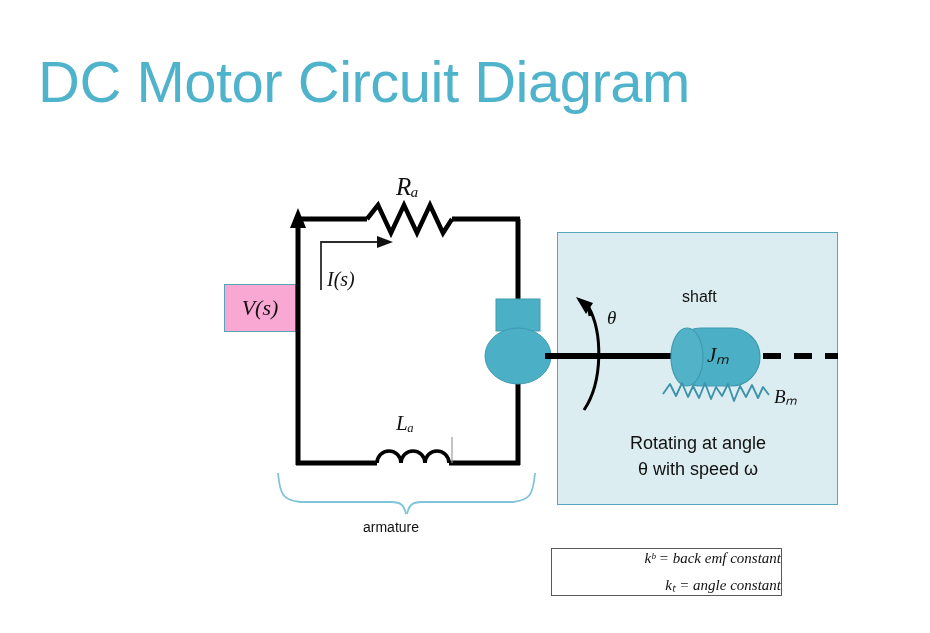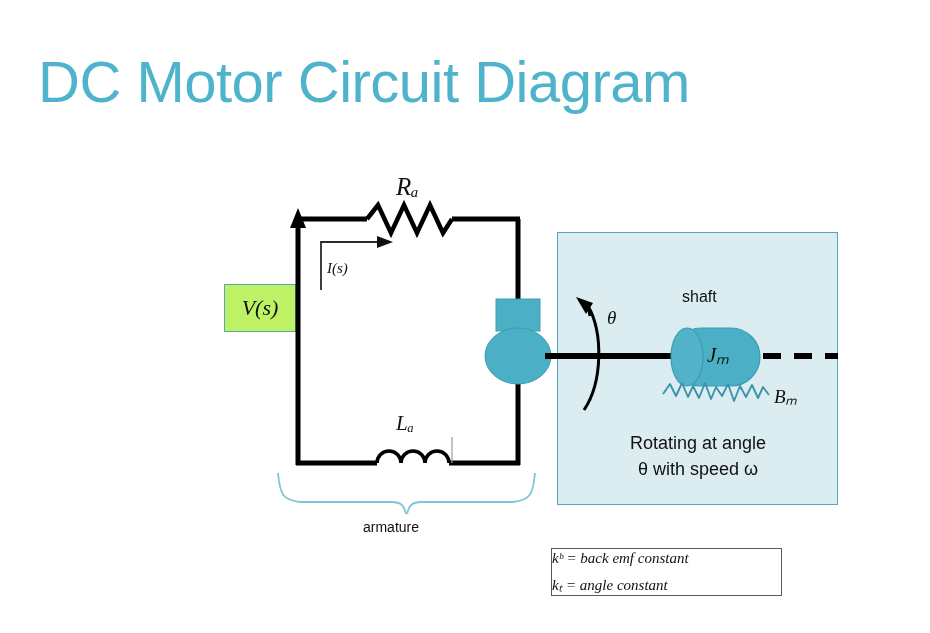--- a/index.html
+++ b/index.html
@@ -47,21 +47,21 @@
     font-family: "Liberation Serif", serif;
     font-style: italic;
     color: #111111;
   }
   #vs-box {
     position: absolute;
     left: 224px;
     top: 284px;
     width: 72px;
     height: 48px;
-    background: #bef264;
+    background: #f9a8d4;
     border: 1.5px solid #56A7BC;
     box-sizing: border-box;
   }
   #vs-text {
     position: absolute;
     left: 0; top: 0;
     width: 100%; height: 100%;
     display: flex;
     align-items: center;
     justify-content: center;
@@ -84,35 +84,35 @@
     position: absolute;
     left: 551px;
     top: 548px;
     width: 231px;
     height: 48px;
     background: #ffffff;
     border: 1.6px solid #595959;
     box-sizing: border-box;
     display: flex;
     flex-direction: column;
-    align-items: flex-start;
+    align-items: flex-end;
     justify-content: center;
     gap: 8px;
   }
   .legend-line {
     font-family: "Liberation Serif", serif;
     font-style: italic;
     font-size: 15px;
     color: #111111;
     line-height: 1.25;
     white-space: nowrap;
   }
   #lbl-ra { left: 396px; top: 173px; font-size: 25px; }
   #lbl-la { left: 396px; top: 411px; font-size: 21px; }
-  #lbl-is { left: 327px; top: 260px; font-size: 15px; }
+  #lbl-is { left: 327px; top: 268px; font-size: 20px; }
   #lbl-theta { left: 607px; top: 307px; font-size: 19px; }
   #lbl-jm { left: 707px; top: 340px; font-size: 21px; }
   #lbl-bm { left: 774px; top: 383px; font-size: 19px; }
   #lbl-shaft {
     left: 682px; top: 288px;
     font-family: "Liberation Sans", sans-serif;
     font-size: 16px;
     color: #111111;
     font-style: normal;
   }

